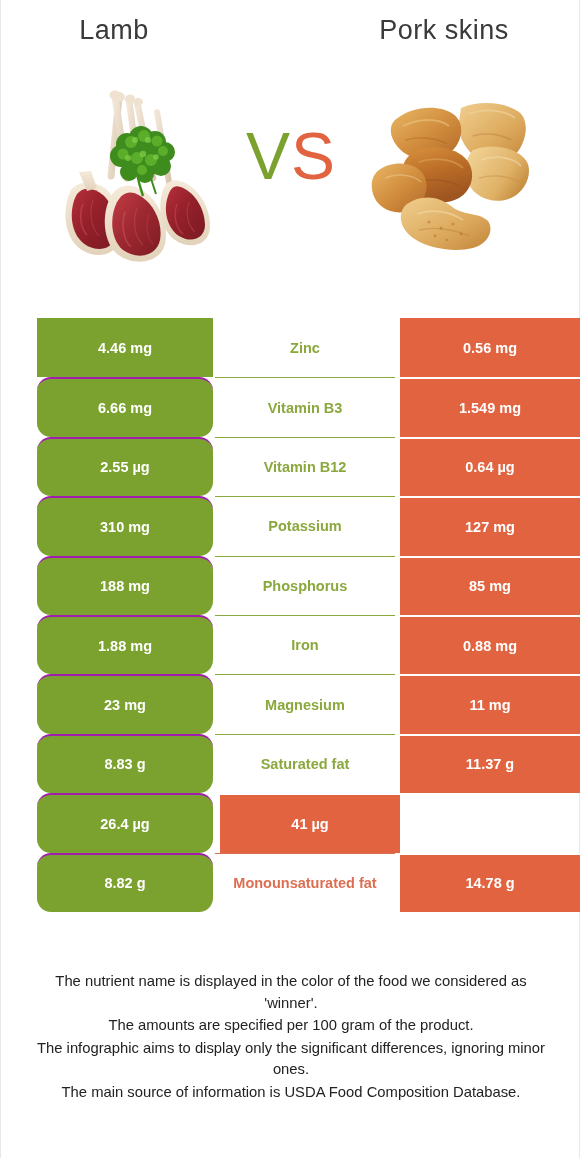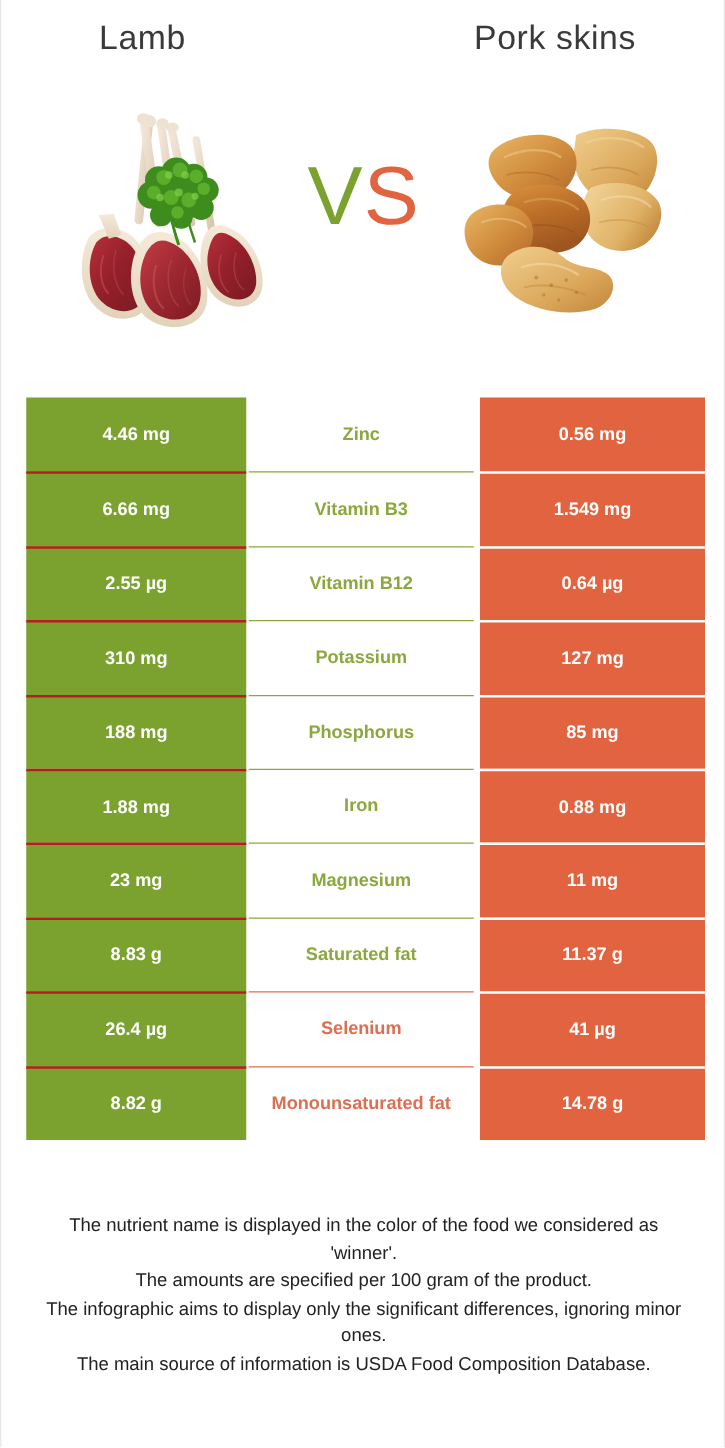--- a/index.html
+++ b/index.html
@@ -70,21 +70,21 @@
     letter-spacing: 1px;
     font-family: "Liberation Sans", sans-serif;
   }
   .vs .v { color: #7BA22E; }
   .vs .s { color: #E2633F; }
 
   
   .table {
     position: absolute;
     top: 318px;
-    left: 20px;
+    left: 36px;
     width: 538px;
   }
   .row {
     position: relative;
     height: 59.4px;
     display: flex;
     align-items: stretch;
   }
   .cell {
     display: flex;
@@ -115,21 +115,21 @@
   }
   .win-green .cell-mid { color: #8AA83D; }
   .win-orange .cell-mid { color: #DC6F52; }
 
   
   .row + .row .cell-mid { border-top: 1px solid transparent; }
   .row + .row.win-green  .cell-mid { border-top: 1px solid #8AA83D; }
   .row + .row.win-orange .cell-mid { border-top: 1px solid #DC6F52; }
 
   
-  .row + .row .cell-left  { border-top: 2px solid #b91c1c; }
+  .row + .row .cell-left  { border-top: 2px solid #a21caf; border-radius: 14px; }
   .row + .row .cell-right { border-top: 2px solid #ffffff; }
 
   
   .footer {
     position: absolute;
     top: 970px;
     left: 30px;
     width: 520px;
     text-align: center;
     font-size: 14.8px;
@@ -354,21 +354,20 @@
       <div class="cell cell-mid">Magnesium</div>
       <div class="cell cell-right">11 mg</div>
     </div>
     <div class="row win-green">
       <div class="cell cell-left">8.83 g</div>
       <div class="cell cell-mid">Saturated fat</div>
       <div class="cell cell-right">11.37 g</div>
     </div>
     <div class="row win-orange">
       <div class="cell cell-left">26.4 µg</div>
-      <div class="cell cell-mid">Selenium</div>
       <div class="cell cell-right">41 µg</div>
     </div>
     <div class="row win-orange">
       <div class="cell cell-left">8.82 g</div>
       <div class="cell cell-mid">Monounsaturated fat</div>
       <div class="cell cell-right">14.78 g</div>
     </div>
   </div>
 
   <div class="footer">

